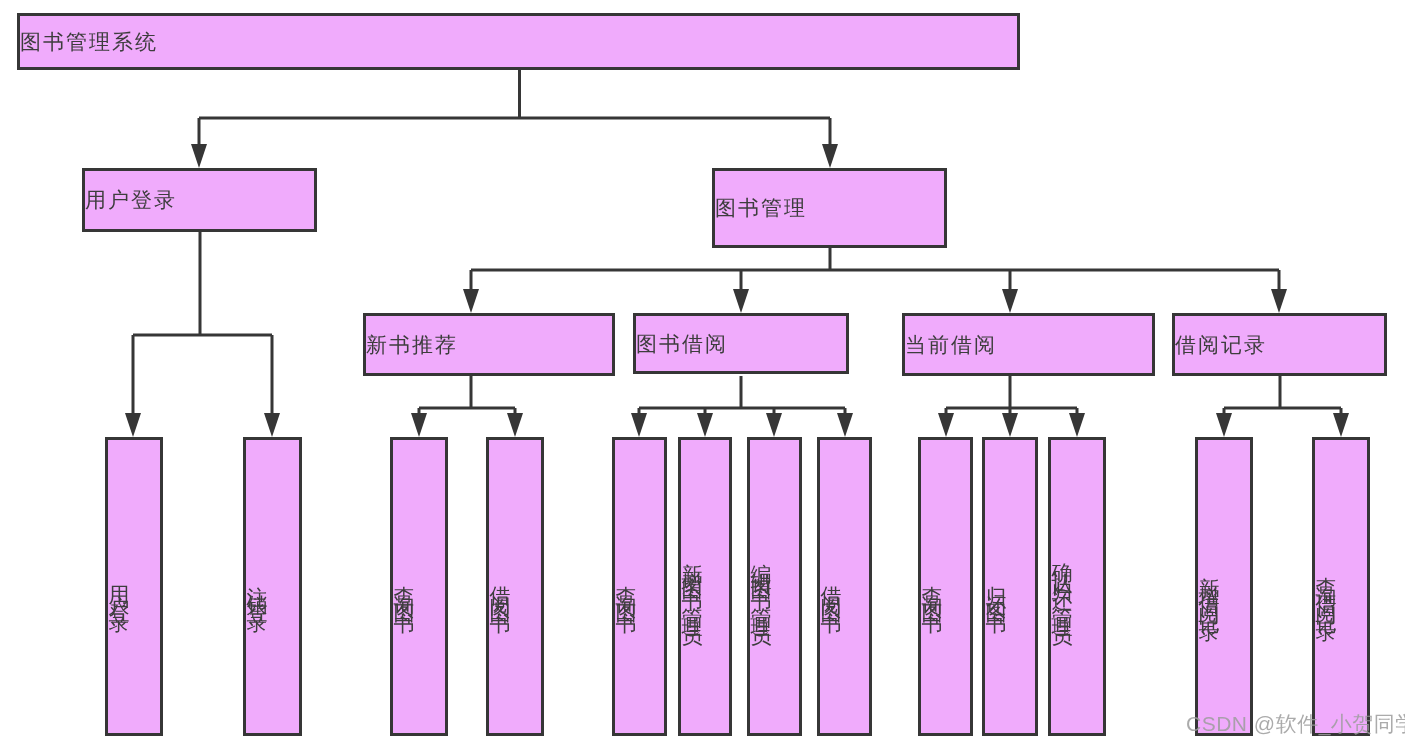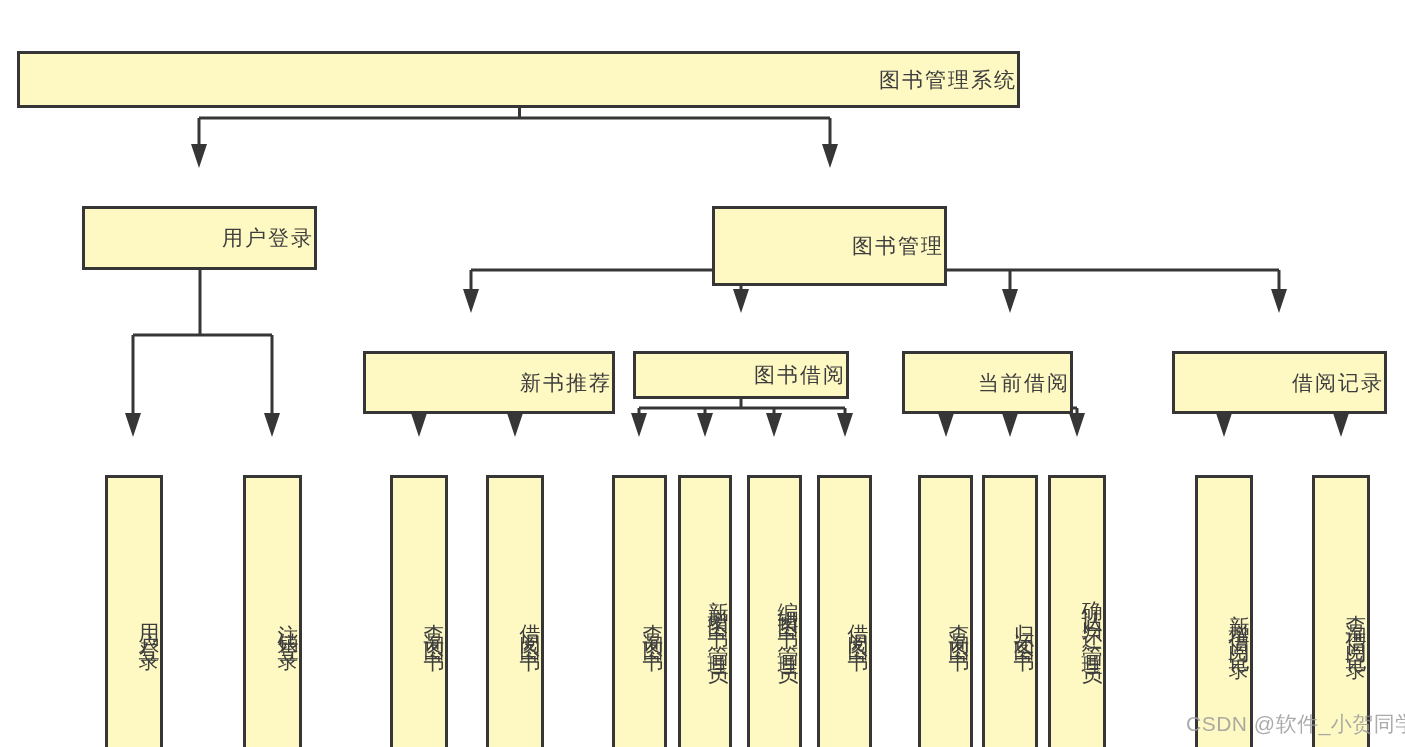--- a/index.html
+++ b/index.html
@@ -19,26 +19,25 @@
     position: absolute;
     left: 0;
     top: 0;
     width: 1405px;
     height: 747px;
   }
   .node {
     position: absolute;
     box-sizing: border-box;
     border: 3px solid #363636;
-    background: #fef9c3;
+    background: #f0abfc;
     display: flex;
     align-items: center;
-    justify-content: flex-end;
+    justify-content: flex-start;
     color: #3d3d3d;
-    margin-top: 38px;
   }
   .hnode {
     font-size: 21px;
     letter-spacing: 2px;
     white-space: nowrap;
   }
   .vnode .vtext {
     writing-mode: vertical-rl;
     text-orientation: mixed;
     font-size: 21px;
@@ -86,24 +85,24 @@
   <div class="node hnode" style="left:82px; top:168px; width:235px; height:64px">
     <span>用户登录</span>
   </div>
   <div class="node hnode" style="left:712px; top:168px; width:235px; height:80px">
     <span>图书管理</span>
   </div>
 
   <div class="node hnode" style="left:363px; top:313px; width:252px; height:63px">
     <span>新书推荐</span>
   </div>
-  <div class="node hnode" style="left:633px; top:313px; width:216px; height:48px">
+  <div class="node hnode" style="left:633px; top:313px; width:216px; height:61px">
     <span>图书借阅</span>
   </div>
-  <div class="node hnode" style="left:902px; top:313px; width:171px; height:63px">
+  <div class="node hnode" style="left:902px; top:313px; width:253px; height:63px">
     <span>当前借阅</span>
   </div>
   <div class="node hnode" style="left:1172px; top:313px; width:215px; height:63px">
     <span>借阅记录</span>
   </div>
 
   <div class="node vnode" style="left:105px; top:437px; width:58px; height:299px">
     <span class="vtext">用户登录</span>
   </div>
   <div class="node vnode" style="left:243px; top:437px; width:59px; height:299px">

